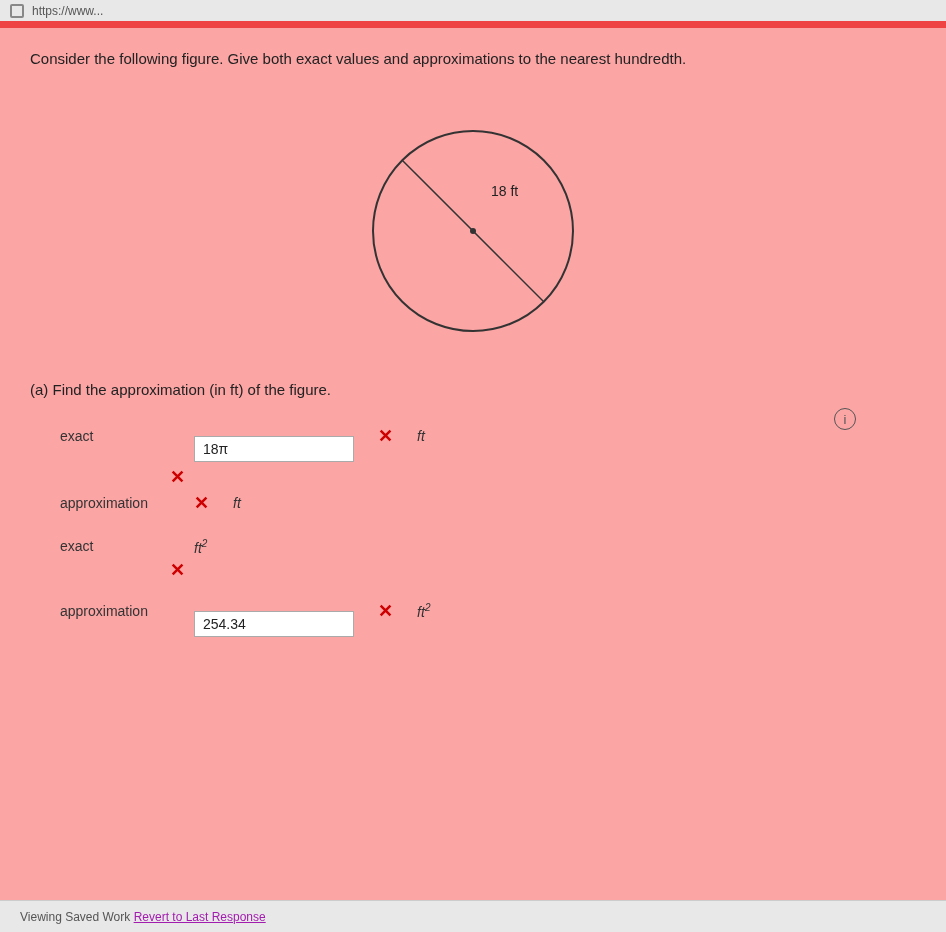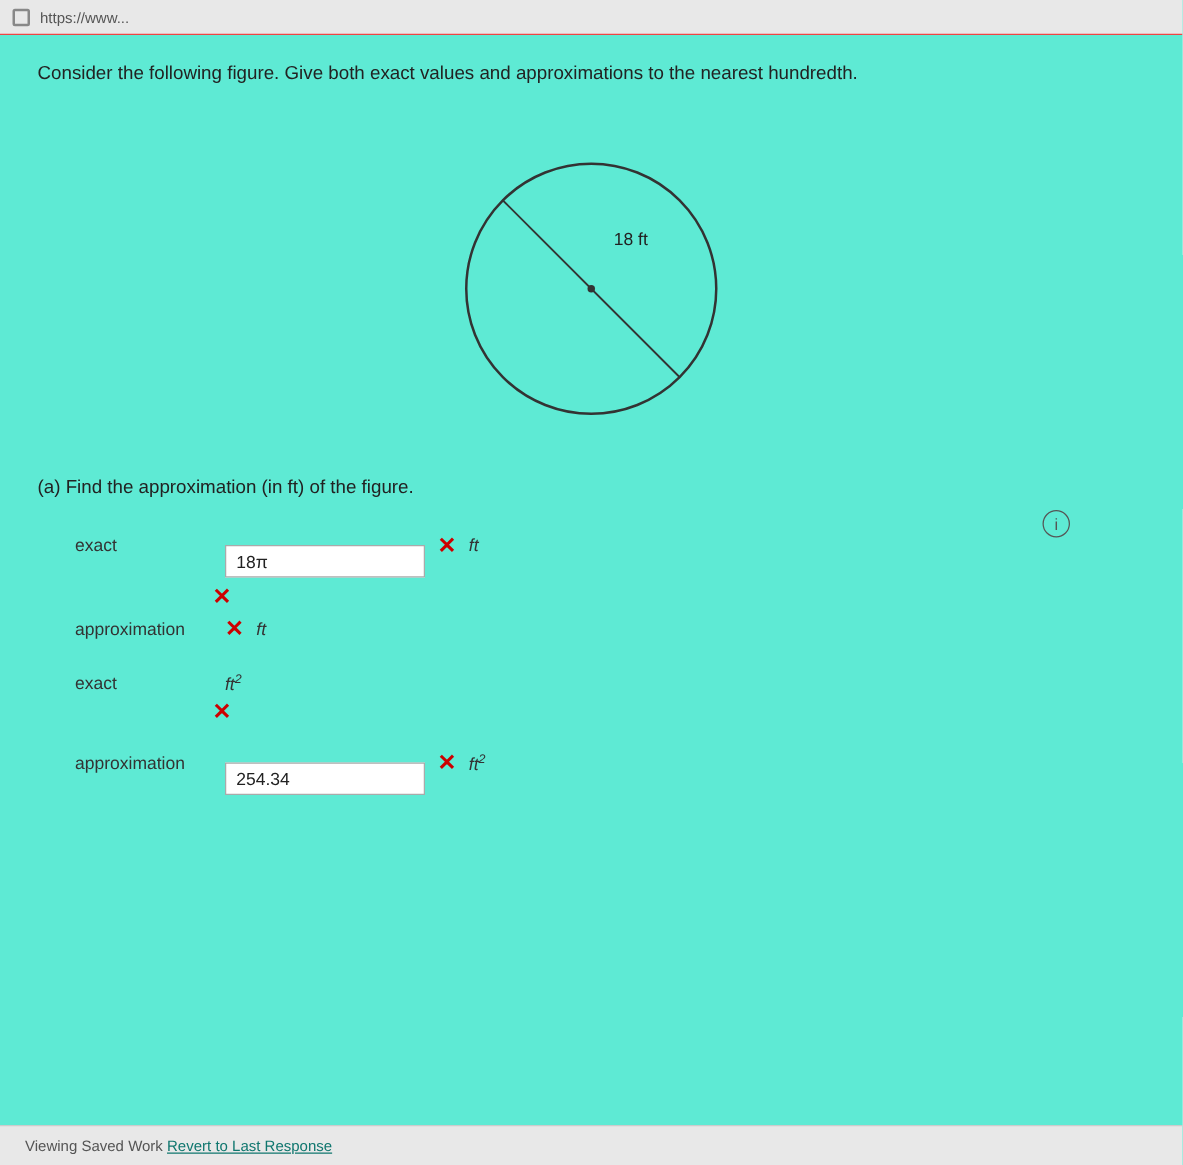--- a/index.html
+++ b/index.html
@@ -12,38 +12,38 @@
       position: relative;
       overflow: hidden;
     }
 
     .browser-bar {
       background: #e8e8e8;
       height: 28px;
       display: flex;
       align-items: center;
       padding: 0 10px;
-      border-bottom: 1px solid #ef4444;
+      border-bottom: 7px solid #ef4444;
     }
 
     .browser-icon {
       width: 14px;
       height: 14px;
       border: 2px solid #888;
       border-radius: 2px;
       margin-right: 8px;
     }
 
     .browser-url {
       font-size: 12px;
       color: #555;
     }
 
     .main-content {
-      background: #5eead4;
+      background: #fca5a5;
       padding: 20px 30px 80px 30px;
       min-height: 904px;
       position: relative;
     }
 
     .problem-statement {
       font-size: 15px;
       color: #222;
       margin-bottom: 40px;
       line-height: 1.5;
@@ -75,21 +75,21 @@
     .part-label {
       font-size: 15px;
       color: #222;
       margin-bottom: 12px;
     }
 
     .answer-row {
       display: flex;
       align-items: center;
       margin-bottom: 10px;
-      gap: 10px;
+      gap: 24px;
     }
 
     .answer-label {
       font-size: 14px;
       color: #333;
       width: 110px;
       text-align: left;
     }
 
     .answer-input {
@@ -141,21 +141,21 @@
       display: flex;
       align-items: center;
       padding: 0 20px;
       font-size: 12px;
       color: #555;
       border-top: 1px solid #ccc;
       text-align: center;
     }
 
     .footer-link {
-      color: #0f766e;
+      color: #a21caf;
       text-decoration: underline;
       cursor: pointer;
       font-size: 12px;
     }
 
     .answer-group {
       margin-left: 30px;
     }
 
     .sup {

